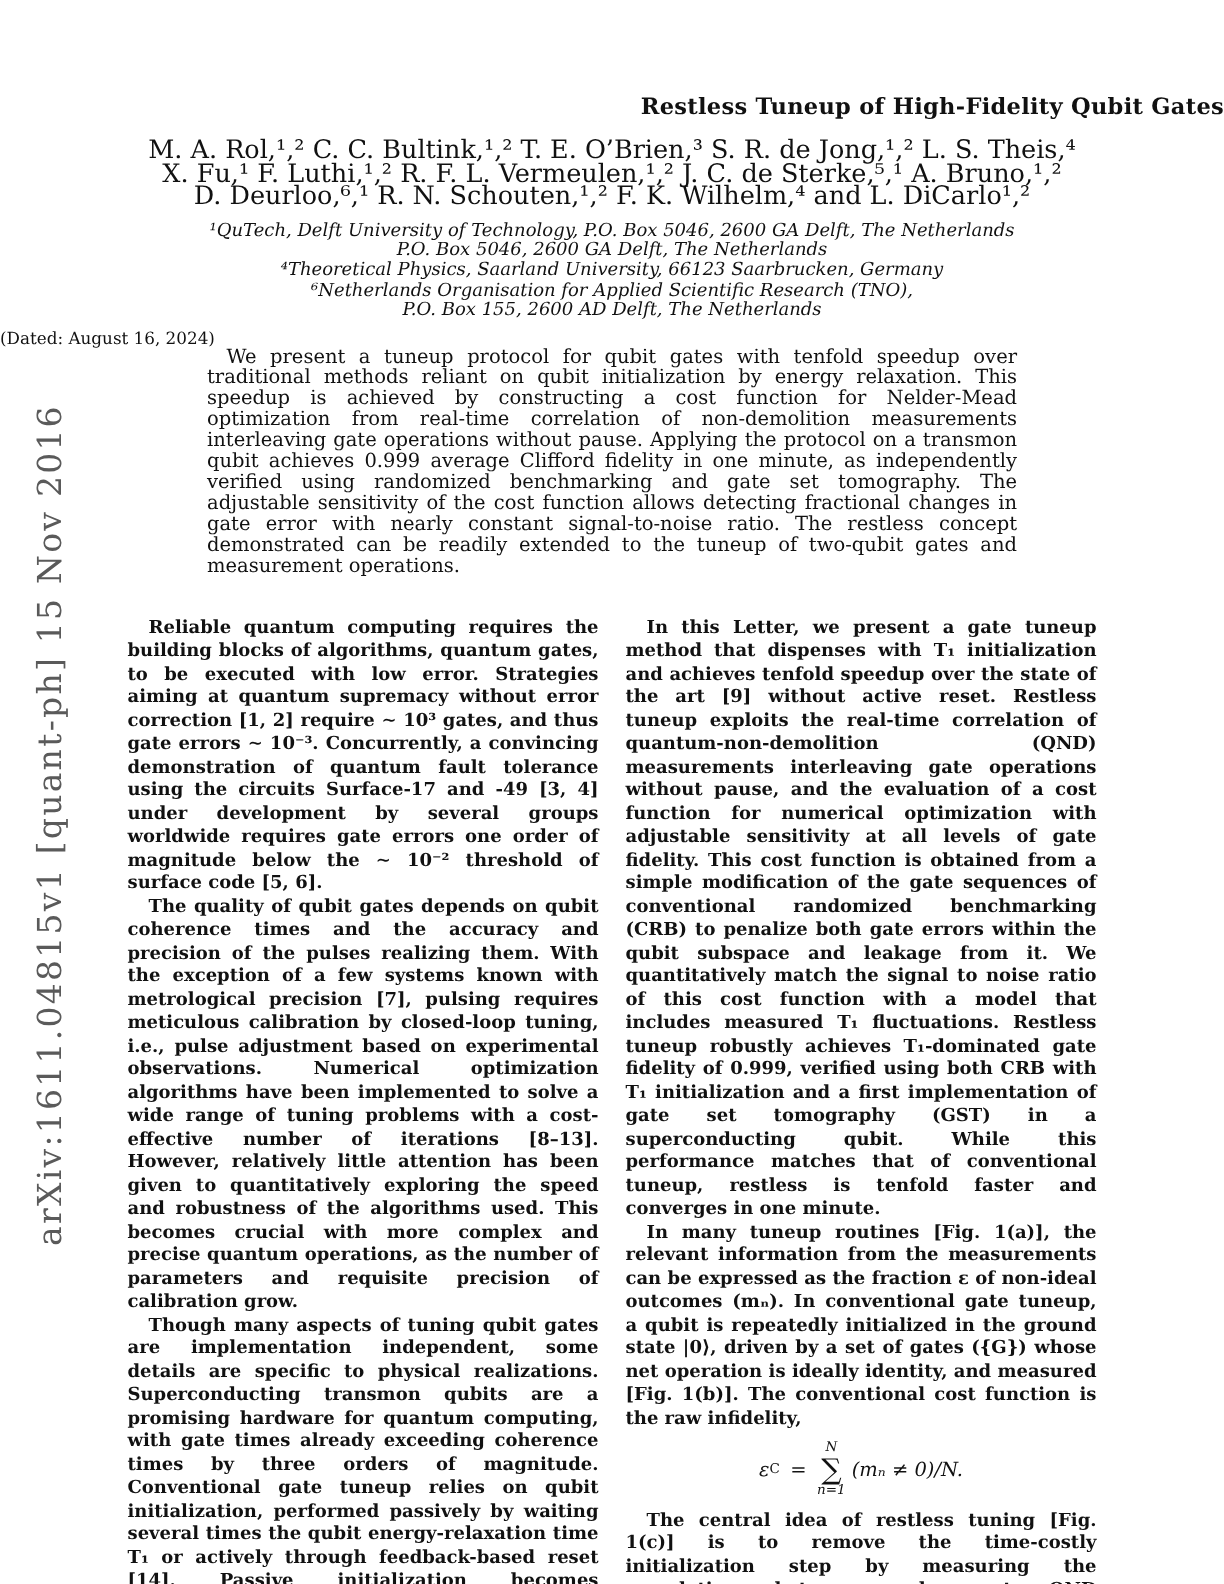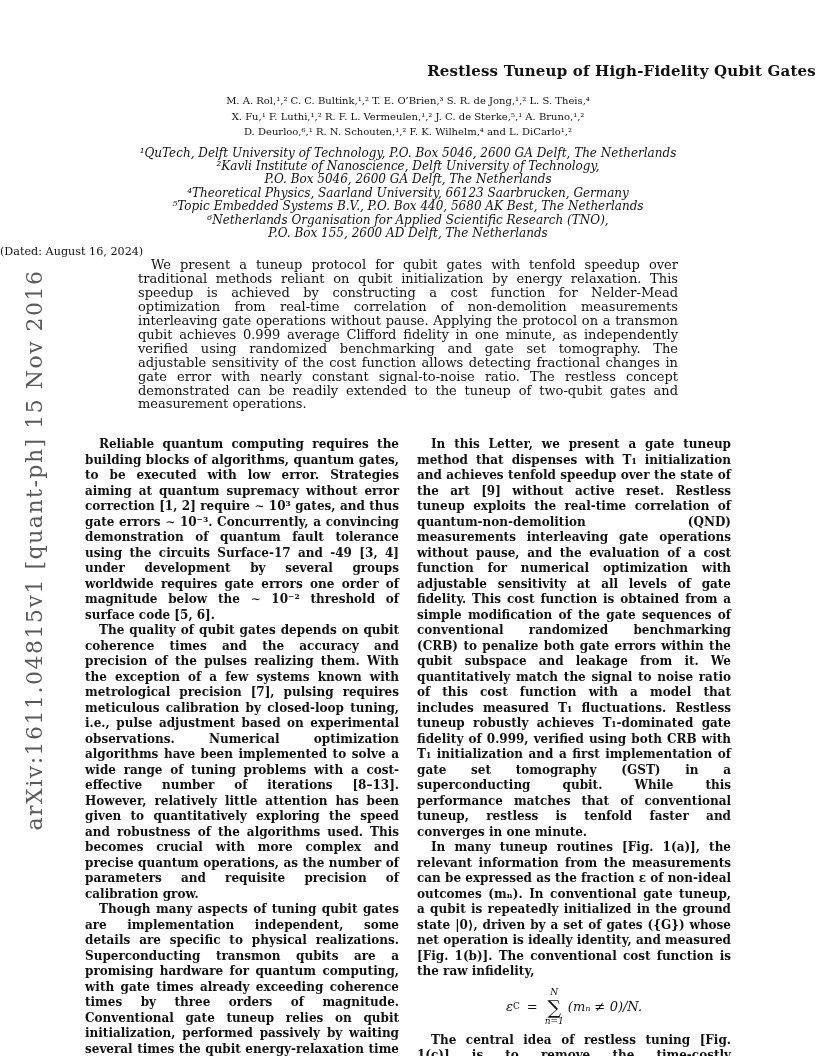--- a/index.html
+++ b/index.html
@@ -23,21 +23,21 @@
     letter-spacing: 1.5px;
     color: #5a5a5a;
   }
 
   .title {
     margin: 0; padding-top: 62px;
     font-size: 15px; font-weight: bold;
     text-align: right; letter-spacing: 0.2px;
   }
 
-  .authors { margin-top: 13px; font-size: 10px; line-height: 15.5px; text-align: center; }
+  .authors { margin-top: 13px; font-size: 17px; line-height: 15.5px; text-align: center; }
   .affiliations { margin-top: 7px; font-style: italic; font-size: 12px; line-height: 13.4px; text-align: center; }
   .dated { margin-top: 5px; font-size: 11.2px; text-align: left; }
 
   .abstract {
     width: 540px; margin: 0 auto 0;
     font-size: 13px; line-height: 13.9px;
     text-align: justify; text-indent: 13px;
   }
 
   .columns { display: flex; gap: 18px; margin: 26px 85px 0; }
@@ -65,24 +65,22 @@
   <h1 class="title">Restless Tuneup of High-Fidelity Qubit Gates</h1>
 
   <div class="authors">
     <div>M. A. Rol,¹,² C. C. Bultink,¹,² T. E. O’Brien,³ S. R. de Jong,¹,² L. S. Theis,⁴</div>
     <div>X. Fu,¹ F. Luthi,¹,² R. F. L. Vermeulen,¹,² J. C. de Sterke,⁵,¹ A. Bruno,¹,²</div>
     <div>D. Deurloo,⁶,¹ R. N. Schouten,¹,² F. K. Wilhelm,⁴ and L. DiCarlo¹,²</div>
   </div>
 
   <div class="affiliations">
     <div>¹QuTech, Delft University of Technology, P.O. Box 5046, 2600 GA Delft, The Netherlands</div>
-    <div>²Kavli Institute of Nanoscience, Delft University of Technology,</div>
     <div>P.O. Box 5046, 2600 GA Delft, The Netherlands</div>
     <div>⁴Theoretical Physics, Saarland University, 66123 Saarbrucken, Germany</div>
-    <div>⁵Topic Embedded Systems B.V., P.O. Box 440, 5680 AK Best, The Netherlands</div>
     <div>⁶Netherlands Organisation for Applied Scientific Research (TNO),</div>
     <div>P.O. Box 155, 2600 AD Delft, The Netherlands</div>
   </div>
 
   <div class="dated">(Dated: August 16, 2024)</div>
 
   <div class="abstract">We present a tuneup protocol for qubit gates with tenfold speedup over traditional methods reliant on qubit initialization by energy relaxation. This speedup is achieved by constructing a cost function for Nelder-Mead optimization from real-time correlation of non-demolition measurements interleaving gate operations without pause. Applying the protocol on a transmon qubit achieves 0.999 average Clifford fidelity in one minute, as independently verified using randomized benchmarking and gate set tomography. The adjustable sensitivity of the cost function allows detecting fractional changes in gate error with nearly constant signal-to-noise ratio. The restless concept demonstrated can be readily extended to the tuneup of two-qubit gates and measurement operations.</div>
 
   <div class="columns">
 

